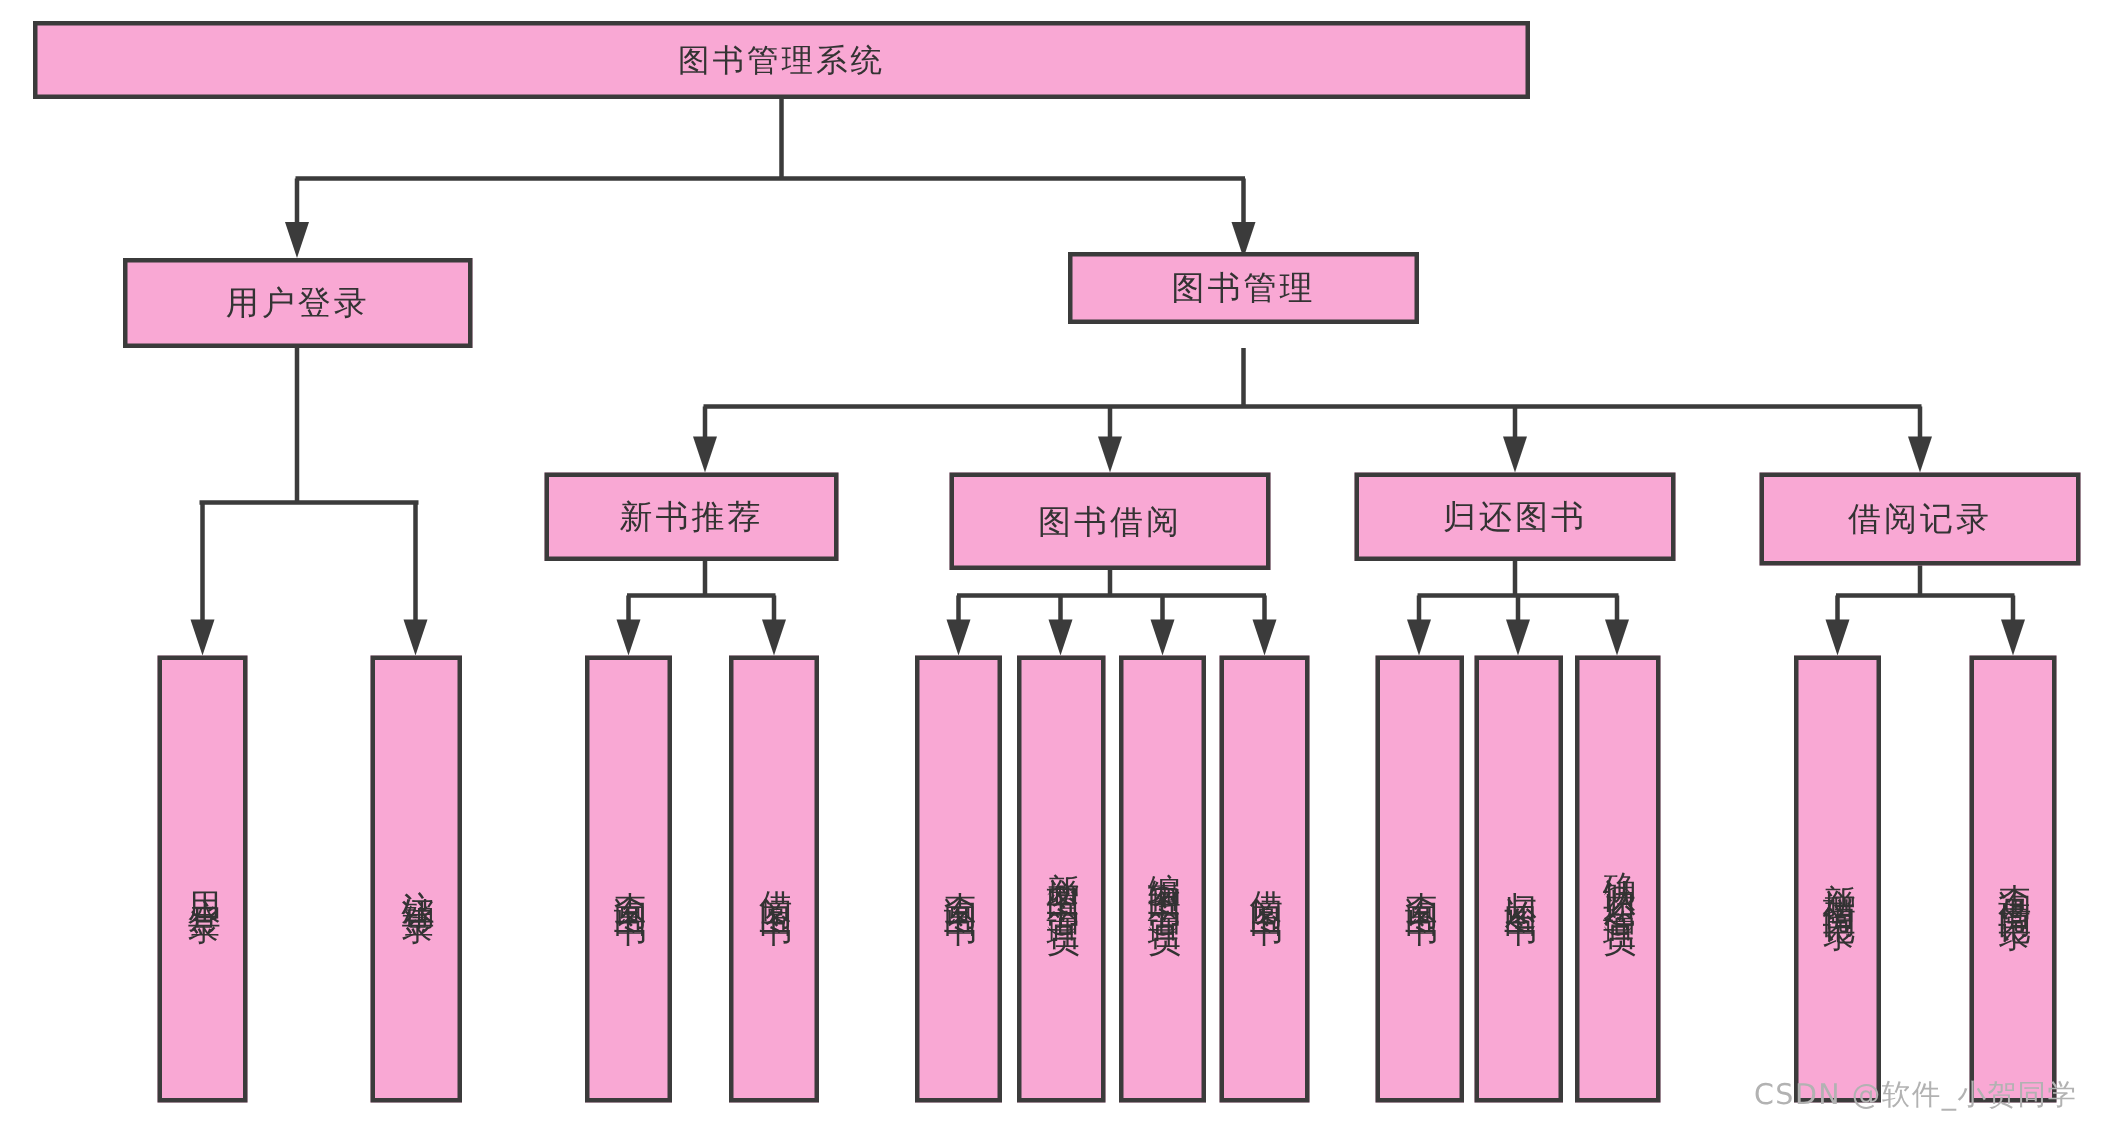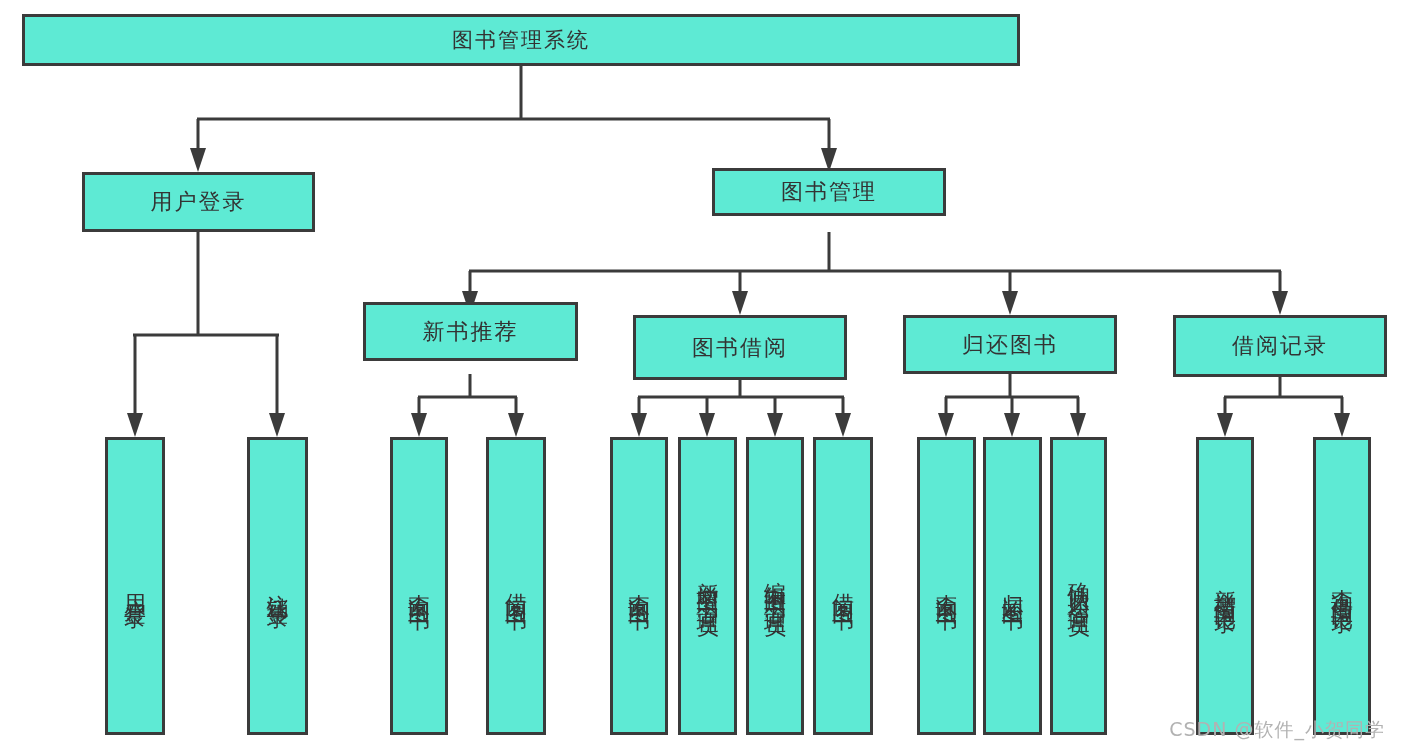--- a/index.html
+++ b/index.html
@@ -11,21 +11,21 @@
     font-family: "DejaVu Sans", sans-serif;
     overflow: hidden;
   }
   .wires { position: absolute; left: 0; top: 0; width: 1405px; height: 747px; }
   .wires path { stroke: var(--line, #3b3b3b); stroke-width: 3; fill: none; }
   .wires polygon { fill: var(--line, #3b3b3b); stroke: none; }
   .box {
     position: absolute;
     box-sizing: border-box;
     border: 3px solid var(--line, #3b3b3b);
-    background: #5eead4;
+    background: #f9a8d4;
     display: flex;
     align-items: center;
     justify-content: center;
     color: var(--text, #333333);
   }
   .h  { font-size: 22px; letter-spacing: 2px; }
   .root-box { font-size: 21px; }
   .v  {
     writing-mode: vertical-rl;
     text-orientation: mixed;
@@ -104,21 +104,21 @@
     <polygon points="1070,413 1086,413 1078,437"></polygon>
     <polygon points="1217,413 1233,413 1225,437"></polygon>
     <polygon points="1334,413 1350,413 1342,437"></polygon>
   </svg>
 
   <div class="box h root-box" style="left:22px;top:14px;width:998px;height:52px">图书管理系统</div>
 
   <div class="box h" style="left:82px;top:172px;width:233px;height:60px">用户登录</div>
   <div class="box h" style="left:712px;top:168px;width:234px;height:48px">图书管理</div>
 
-  <div class="box h" style="left:363px;top:302px;width:215px;height:59px">新书推荐</div>
+  <div class="box h" style="left:363px;top:315px;width:196px;height:59px">新书推荐</div>
   <div class="box h" style="left:633px;top:315px;width:214px;height:65px">图书借阅</div>
   <div class="box h" style="left:903px;top:315px;width:214px;height:59px">归还图书</div>
   <div class="box h" style="left:1173px;top:315px;width:214px;height:62px">借阅记录</div>
 
   <div class="box v" style="left:105px;top:437px;width:60px;height:298px">用户登录</div>
   <div class="box v" style="left:247px;top:437px;width:61px;height:298px">注销登录</div>
 
   <div class="box v" style="left:390px;top:437px;width:58px;height:298px">查询图书</div>
   <div class="box v" style="left:486px;top:437px;width:60px;height:298px">借阅图书</div>
 

